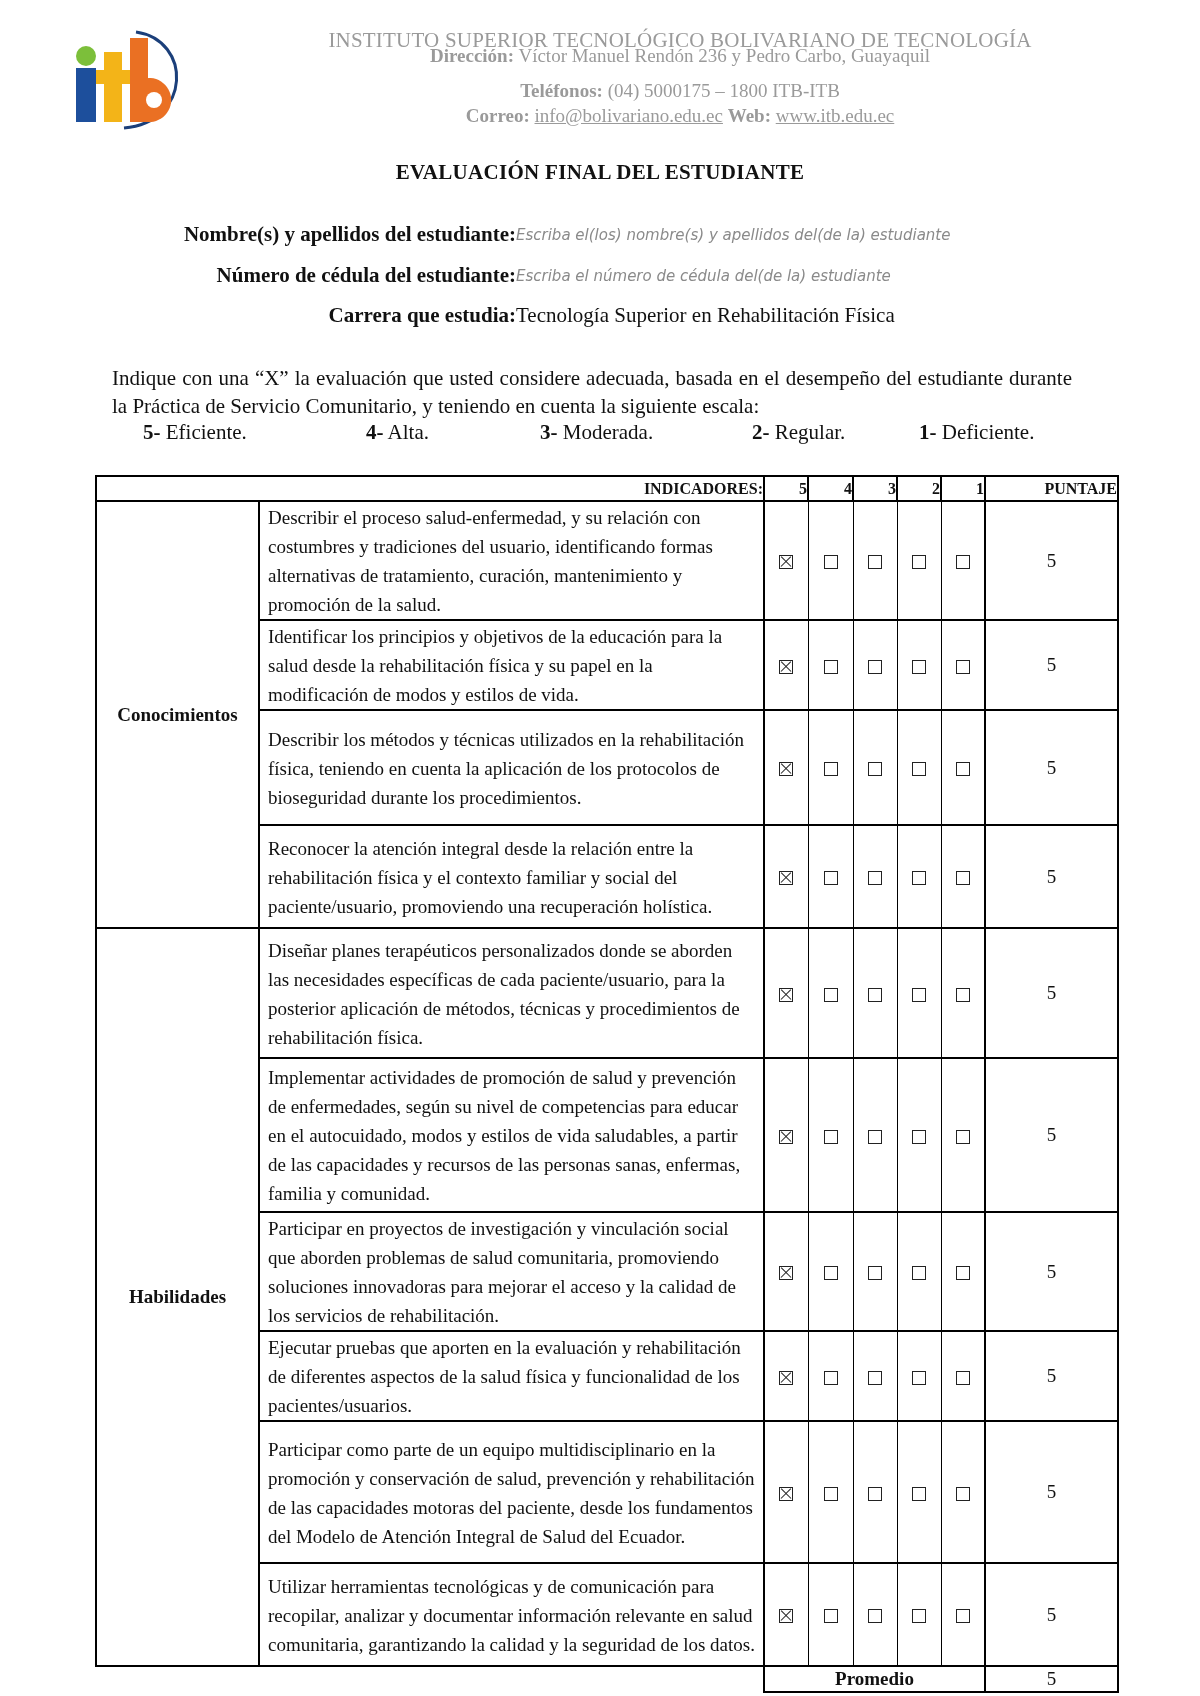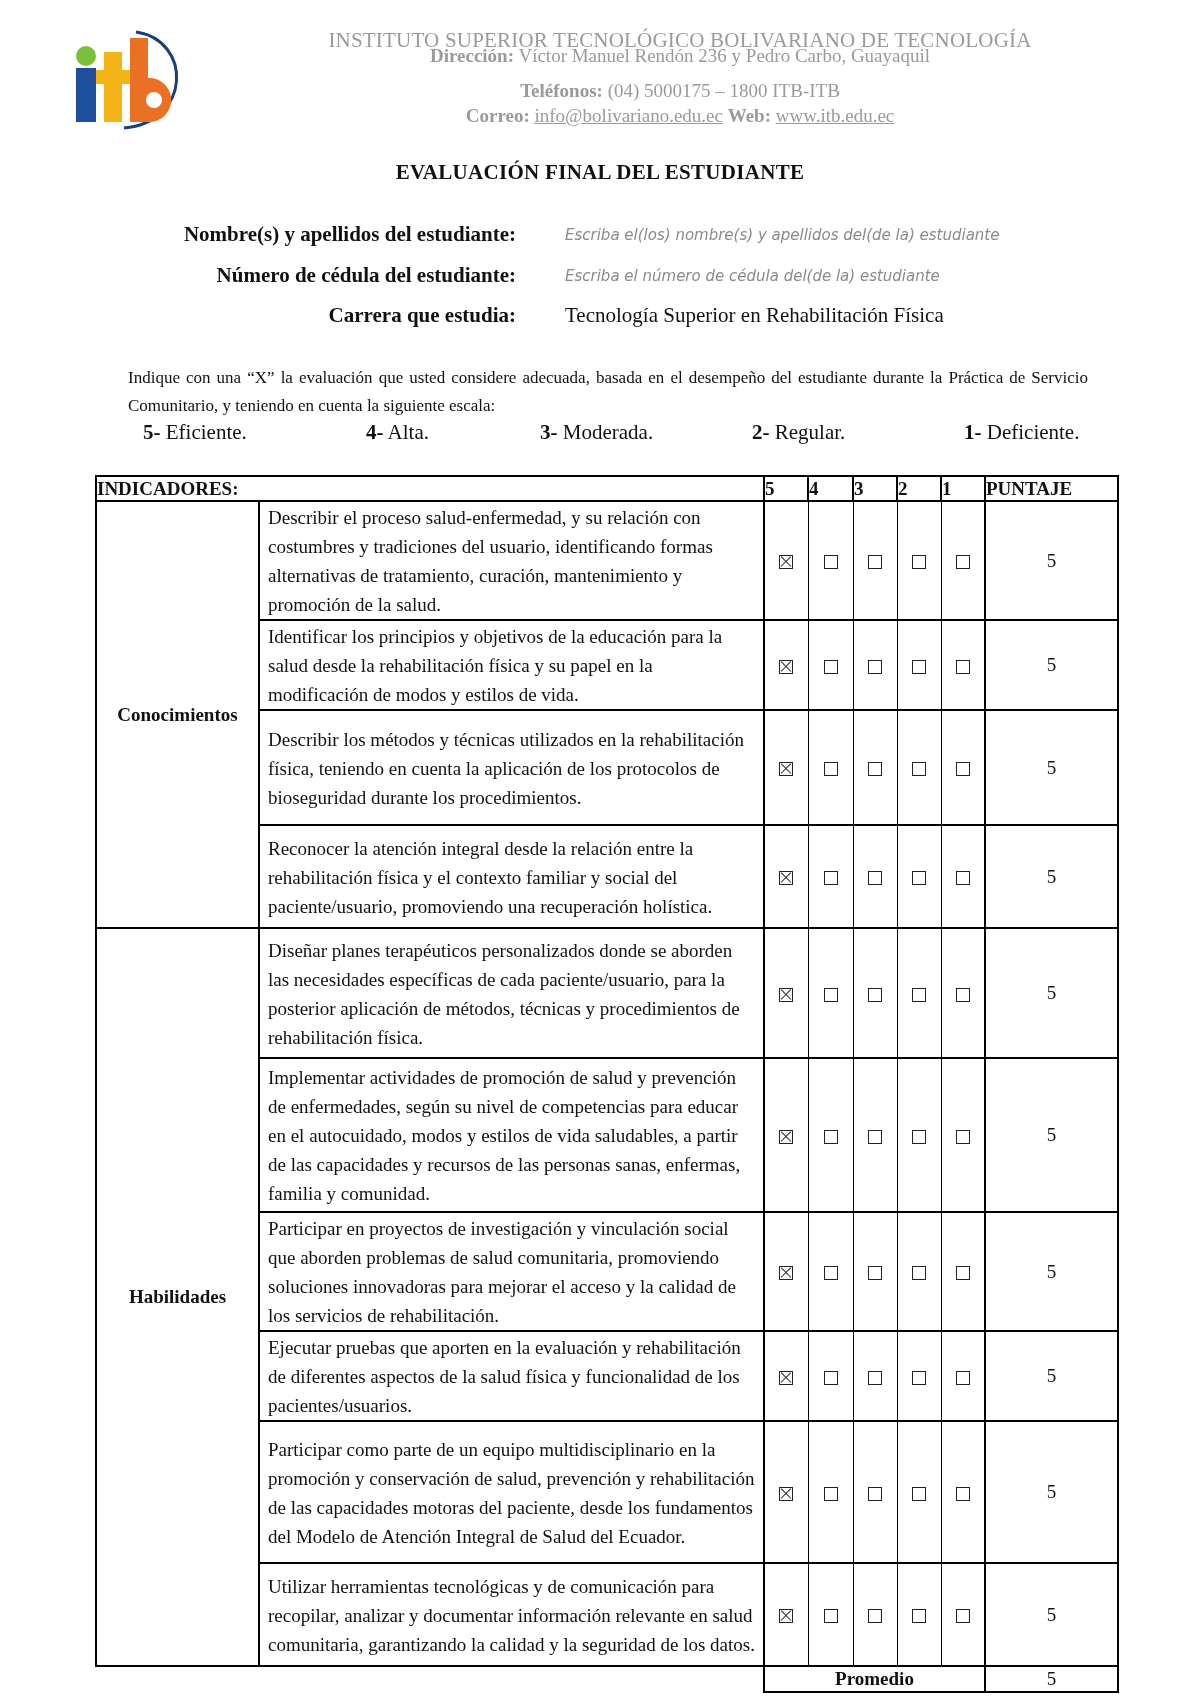--- a/index.html
+++ b/index.html
@@ -12,32 +12,32 @@
   .lh { left: 230px; width: 900px; text-align: center; color: #9a9a9a; }
   .lh-title { top: 28px; font-size: 21px; letter-spacing: 0.2px; }
   .lh-line { font-size: 19px; }
   .lh-line b { font-weight: bold; }
   .lh-line a { color: #9a9a9a; text-decoration: underline; }
 
   .doc-title { left: 0; width: 1200px; top: 160px; text-align: center; font-size: 21px;
                font-weight: bold; letter-spacing: 0.3px; }
 
   .field-label { right: 684px; font-size: 21px; font-weight: bold; white-space: nowrap; text-align: right; }
-  .field-value { left: 565px; font-size: 21px; white-space: nowrap; }
+  .field-value { left: 516px; font-size: 21px; white-space: nowrap; }
   .placeholder { font-family: "DejaVu Sans", sans-serif; font-style: italic; font-size: 15px; color: #8a8a8a; }
 
-  .intro { left: 128px; width: 960px; top: 364px; font-size: 17px; line-height: 28px; text-align: justify; }
+  .intro { left: 112px; width: 960px; top: 364px; font-size: 21px; line-height: 28px; text-align: justify; }
   .scale { top: 420px; font-size: 21px; white-space: nowrap; }
   .scale b { font-weight: bold; }
 
   
   table.eval { position: absolute; left: 95px; top: 475px; border-collapse: collapse;
                width: 1022px; table-layout: fixed; font-size: 19px; }
   table.eval td, table.eval th { border: 2px solid #000; padding: 0; vertical-align: middle; }
-  table.eval th { font-weight: bold; height: 23px; text-align: left; font-size: 19px; }
+  table.eval th { font-weight: bold; height: 23px; text-align: right; font-size: 16px; }
   .ind { padding: 1px 6px 0 8px !important; line-height: 29px; text-align: left; }
   .cat { text-align: center; font-weight: bold; font-size: 19px; }
   .box { text-align: center; border-left-width: 1px !important; border-right-width: 1px !important; }
   .box span { display: inline-block; width: 14px; height: 14px; border: 1.5px solid #222;
               box-sizing: border-box; position: relative; vertical-align: middle; }
   .box span.checked::before, .box span.checked::after {
     content: ""; position: absolute; left: -1px; top: 5px; width: 14px; height: 1.3px; background: #222; }
   .box span.checked::before { transform: rotate(45deg); }
   .box span.checked::after { transform: rotate(-45deg); }
   .score { text-align: center; font-size: 19px; }
@@ -88,21 +88,21 @@
 
 <div class="abs field-label" style="top:303px">Carrera que estudia:</div>
 <div class="abs field-value" style="top:303px">Tecnología Superior en Rehabilitación Física</div>
 
 <div class="abs intro">Indique con una “X” la evaluación que usted considere adecuada, basada en el desempeño del estudiante durante la Práctica de Servicio Comunitario, y teniendo en cuenta la siguiente escala:</div>
 
 <div class="abs scale" style="left:143px"><b>5-</b> <span>Eficiente.</span></div>
 <div class="abs scale" style="left:366px"><b>4-</b> <span>Alta.</span></div>
 <div class="abs scale" style="left:540px"><b>3-</b> <span>Moderada.</span></div>
 <div class="abs scale" style="left:752px"><b>2-</b> <span>Regular.</span></div>
-<div class="abs scale" style="left:964px"><b>1-</b> <span>Deficiente.</span></div>
+<div class="abs scale" style="left:919px"><b>1-</b> <span>Deficiente.</span></div>
 
 <table class="eval">
   <colgroup>
     <col style="width:163px">
       <col style="width:505px">
     <col style="width:44px">
       <col style="width:45px">
       <col style="width:44px">
       <col style="width:44px">
       <col style="width:44px">

